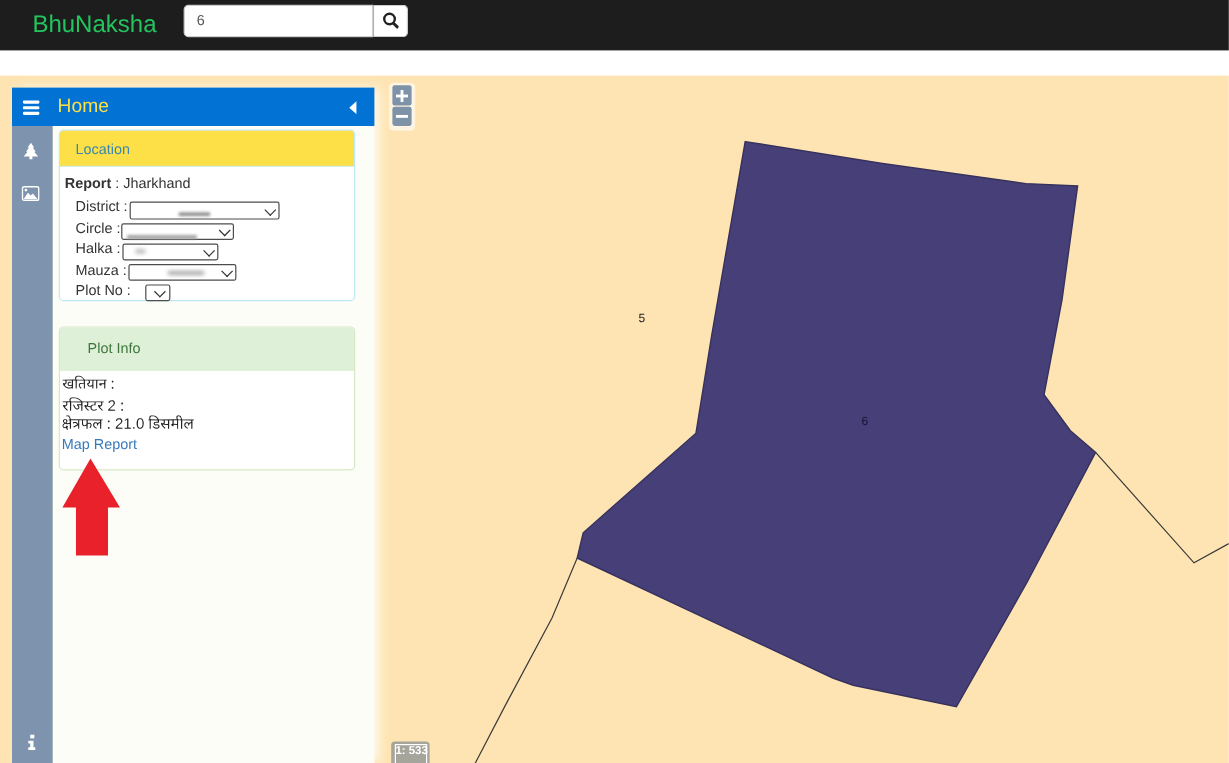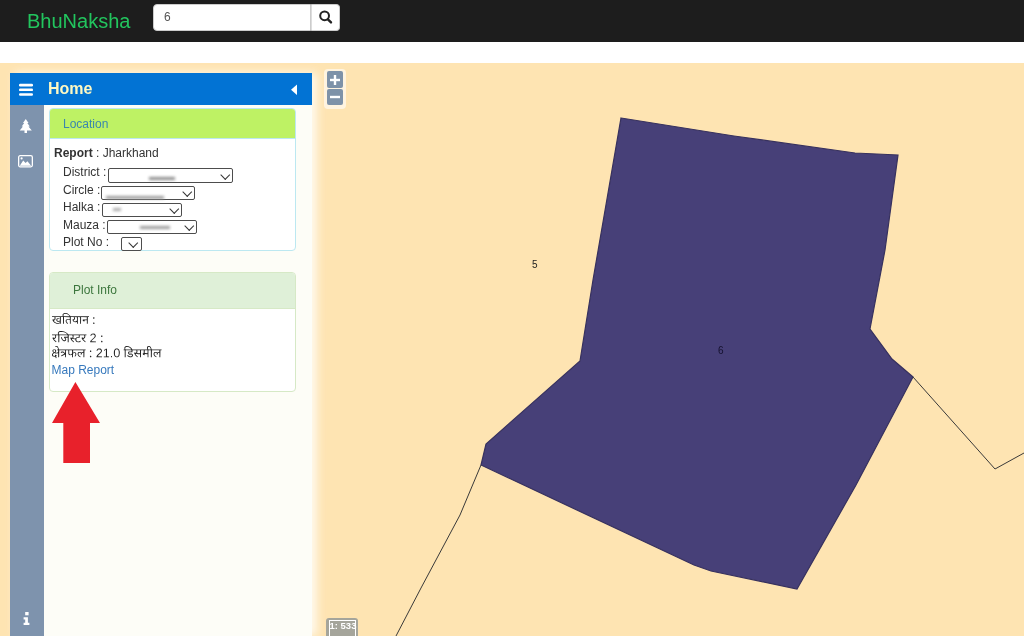--- a/index.html
+++ b/index.html
@@ -64,21 +64,21 @@
 <div class="abs" style="left:10px;top:73px;width:302px;height:563px;box-shadow:5px 0 9px rgba(255,252,245,0.9)">
 
   <div class="abs" style="left:0;top:0;width:302px;height:32px;background:#0273d4">
 
     <svg class="abs" style="left:9px;top:9.5px" width="14" height="14" viewBox="0 0 14 14">
         <rect x="0" y="0.8" width="14" height="2.6" rx="1.2" fill="#fff"></rect>
         <rect x="0" y="5.5" width="14" height="2.6" rx="1.2" fill="#fff"></rect>
         <rect x="0" y="10.2" width="14" height="2.6" rx="1.2" fill="#fff"></rect>
       </svg>
 
-    <div class="abs" style="left:38px;top:0;height:32px;line-height:32px;color:#fef9c3;font-size:16px;font-weight:bold">Home</div>
+    <div class="abs" style="left:38px;top:0;height:32px;line-height:32px;color:#fde047;font-size:16px;font-weight:normal">Home</div>
 
     <svg class="abs" style="left:280.5px;top:10.5px" width="6.5" height="11.5" viewBox="0 0 6.5 11.5">
         <polygon points="6.5,0 6.5,11.5 0,5.75" fill="#fff"></polygon>
       </svg>
   </div>
 
   <div class="abs" style="left:0;top:32px;width:34px;height:531px;background:#7e93ad">
 
     <svg class="abs" style="left:9px;top:13.5px" width="13.5" height="14" viewBox="0 0 13.5 14">
         <path d="M6.75 0 L9.5 4 L8.3 4 L10.8 7.5 L9.5 7.5 L12.8 11.5 L8 11.5 L8 14 L5.5 14 L5.5 11.5 L0.7 11.5 L4 7.5 L2.7 7.5 L5.2 4 L4 4 Z" fill="#fff"></path>
@@ -93,21 +93,21 @@
     <svg class="abs" style="left:12.5px;top:506.6px" width="7" height="13" viewBox="0 0 7 13">
         <rect x="2.2" y="0" width="3.4" height="3.3" fill="#fff"></rect>
         <polygon points="0.6,5.3 4.9,5.3 4.9,10.8 6.4,10.8 6.4,13 0.6,13 0.6,10.8 2.2,10.8 2.2,7.5 0.6,7.5" fill="#fff"></polygon>
       </svg>
   </div>
 
   <div class="abs" style="left:34px;top:32px;width:268px;height:531px;background:#fdfdf7">
 
     <div class="abs" style="left:5px;top:3px;width:247px;height:143px;background:#fff;border:1px solid #bce8f1;border-radius:4px">
 
-      <div style="height:30px;background:#bef264;border-bottom:1px solid #bce8f1;border-radius:3px 3px 0 0;color:#3a87ad;font-size:12px;line-height:30px;padding-left:13px">Location</div>
+      <div style="height:30px;background:#fde047;border-bottom:1px solid #bce8f1;border-radius:3px 3px 0 0;color:#3a87ad;font-size:12px;line-height:30px;padding-left:13px">Location</div>
 
       <div class="lbl" style="left:4px;top:37px"><b>Report</b> : Jharkhand</div>
 
       <div class="lbl" style="left:13px;top:56px">District :</div>
 
       <div class="sel" style="left:58px;top:59px;width:125px;height:15px">
           <i style="position:absolute;left:40px;top:8px;width:26px;height:3px;background:#8a8a8a;filter:blur(1.4px)"></i>
         </div>
 
       <div class="lbl" style="left:13px;top:74px">Circle :</div>

